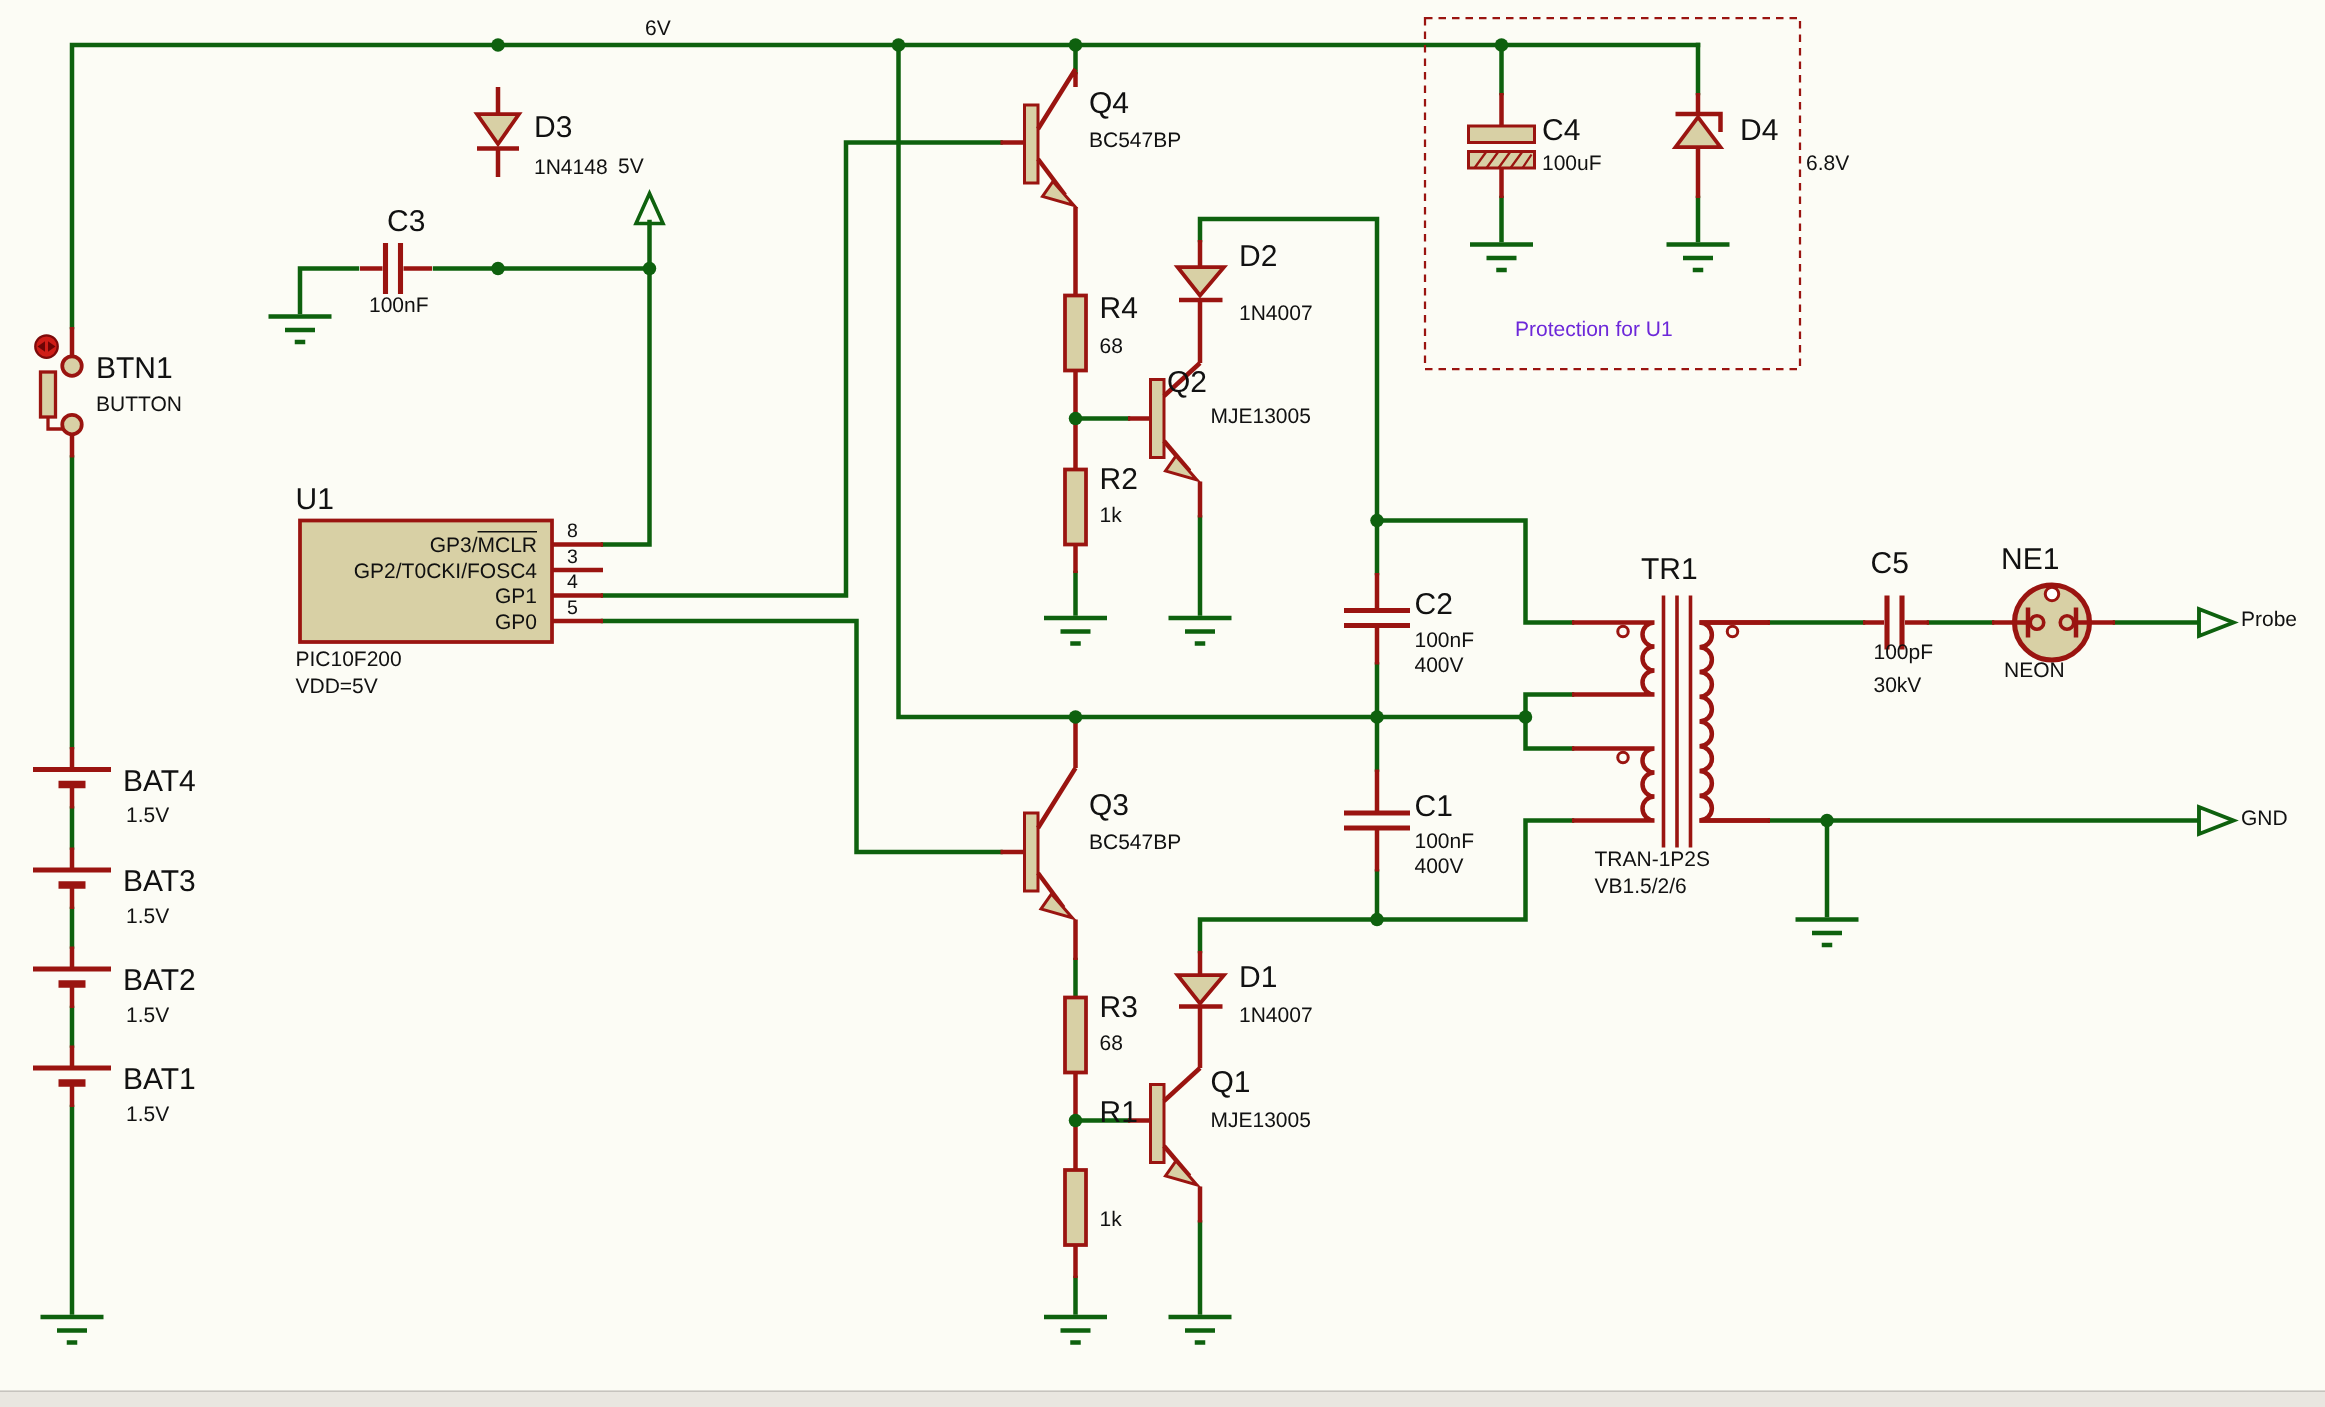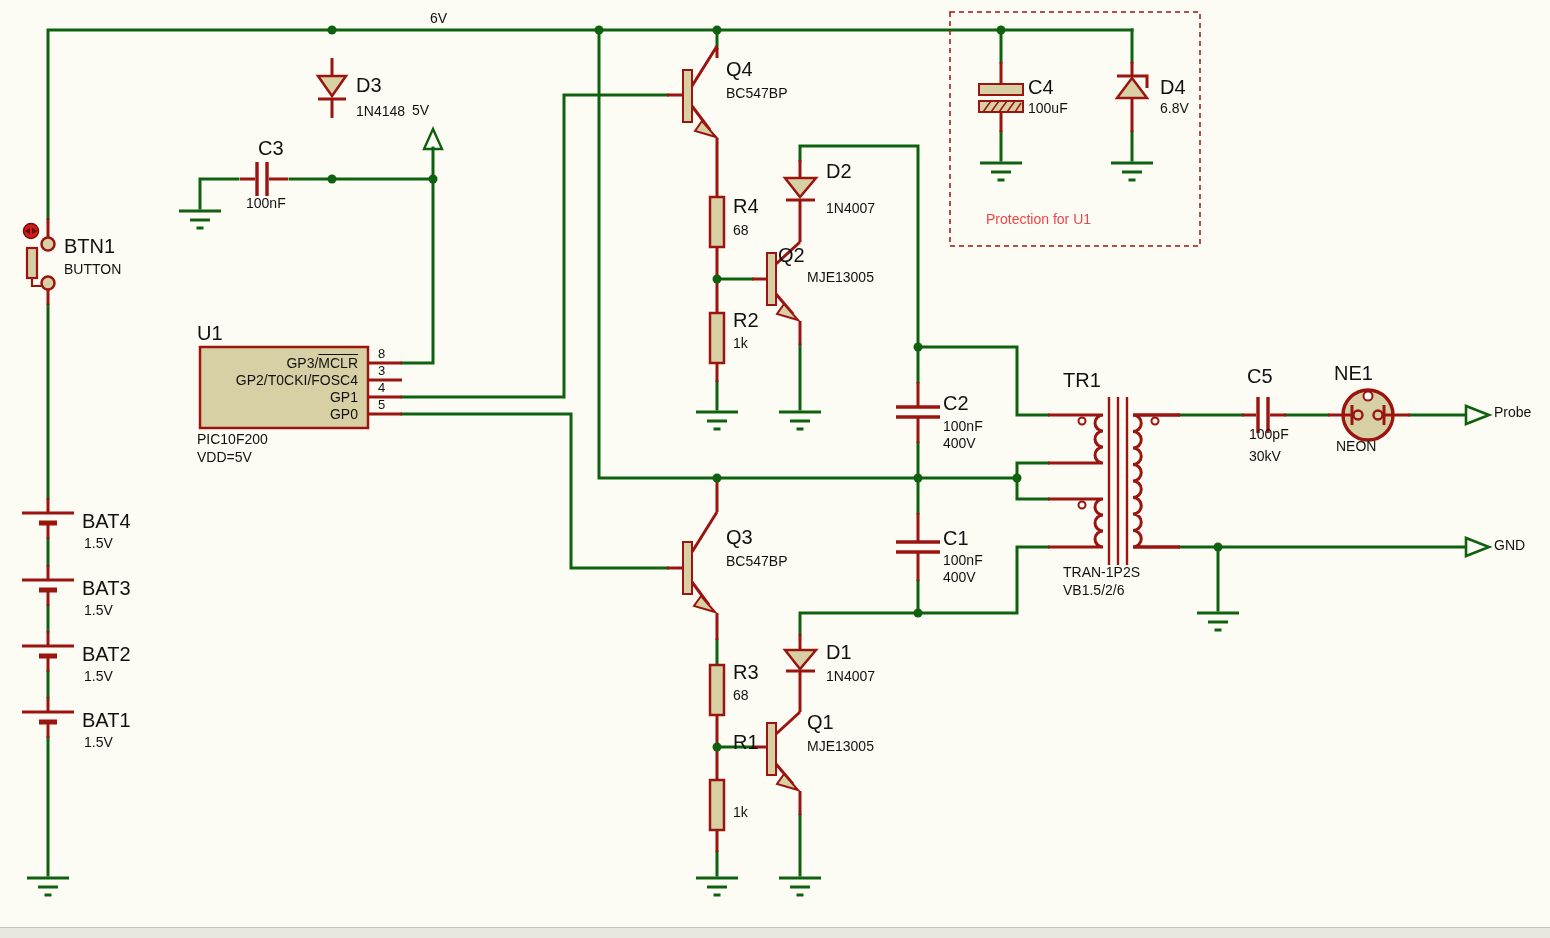--- a/index.html
+++ b/index.html
@@ -8,21 +8,21 @@
     background:#FCFCF5;overflow:hidden;
     font-family:"Liberation Sans",sans-serif;color:#111;
   }
   .canvas svg{position:absolute;left:0;top:0;}
   .lbl{position:absolute;white-space:nowrap;line-height:1.05;}
   .ref{font-size:20px;}
   .val{font-size:14px;}
   .pin-num{font-size:13px;}
   .pin-name{position:absolute;right:1192px;font-size:14px;white-space:nowrap;}
   .ov{text-decoration:overline;}
-  .ann{font-size:14px;color:#ef4444;}
+  .ann{font-size:14px;color:#6d28d9;margin-left:24px;}
   .bottom-bar{
     position:absolute;left:0;top:927px;width:1550px;height:11px;
     background:#e9e6e0;border-top:1px solid #c6c3be;box-sizing:border-box;
   }
 </style>
 </head>
 <body>
 
 <div class="canvas">
 
@@ -324,29 +324,29 @@
   <div class="lbl val" style="left:733px;top:805px">1k</div>
 
   <div class="lbl ref" style="left:943px;top:393px">C2</div>
   <div class="lbl val" style="left:943px;top:419px">100nF</div>
   <div class="lbl val" style="left:943px;top:436px">400V</div>
 
   <div class="lbl ref" style="left:943px;top:528px">C1</div>
   <div class="lbl val" style="left:943px;top:553px">100nF</div>
   <div class="lbl val" style="left:943px;top:570px">400V</div>
 
-  <div class="lbl ref" style="left:1063px;top:370px">TR1</div>
+  <div class="lbl ref" style="left:1094px;top:370px">TR1</div>
   <div class="lbl val" style="left:1063px;top:565px">TRAN-1P2S</div>
   <div class="lbl val" style="left:1063px;top:583px">VB1.5/2/6</div>
 
   <div class="lbl ref" style="left:1028px;top:77px">C4</div>
   <div class="lbl val" style="left:1028px;top:101px">100uF</div>
 
   <div class="lbl ref" style="left:1160px;top:77px">D4</div>
-  <div class="lbl val" style="left:1160px;top:101px">6.8V</div>
+  <div class="lbl val" style="left:1204px;top:101px">6.8V</div>
 
   <div class="lbl ann" style="left:986px;top:212px">Protection for U1</div>
 
   <div class="lbl ref" style="left:1247px;top:366px">C5</div>
   <div class="lbl val" style="left:1249px;top:427px">100pF</div>
   <div class="lbl val" style="left:1249px;top:449px">30kV</div>
 
   <div class="lbl ref" style="left:1334px;top:363px">NE1</div>
   <div class="lbl val" style="left:1336px;top:439px">NEON</div>
 

